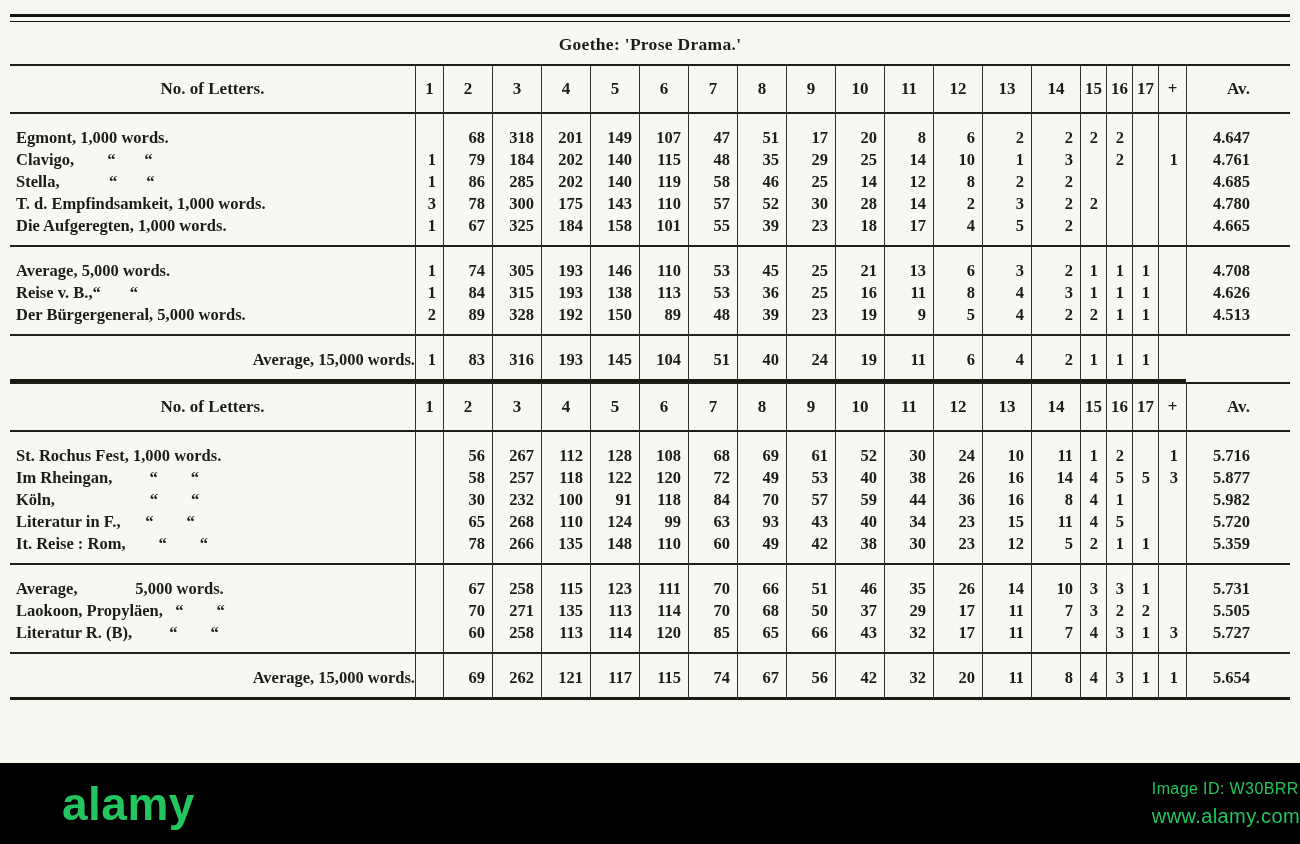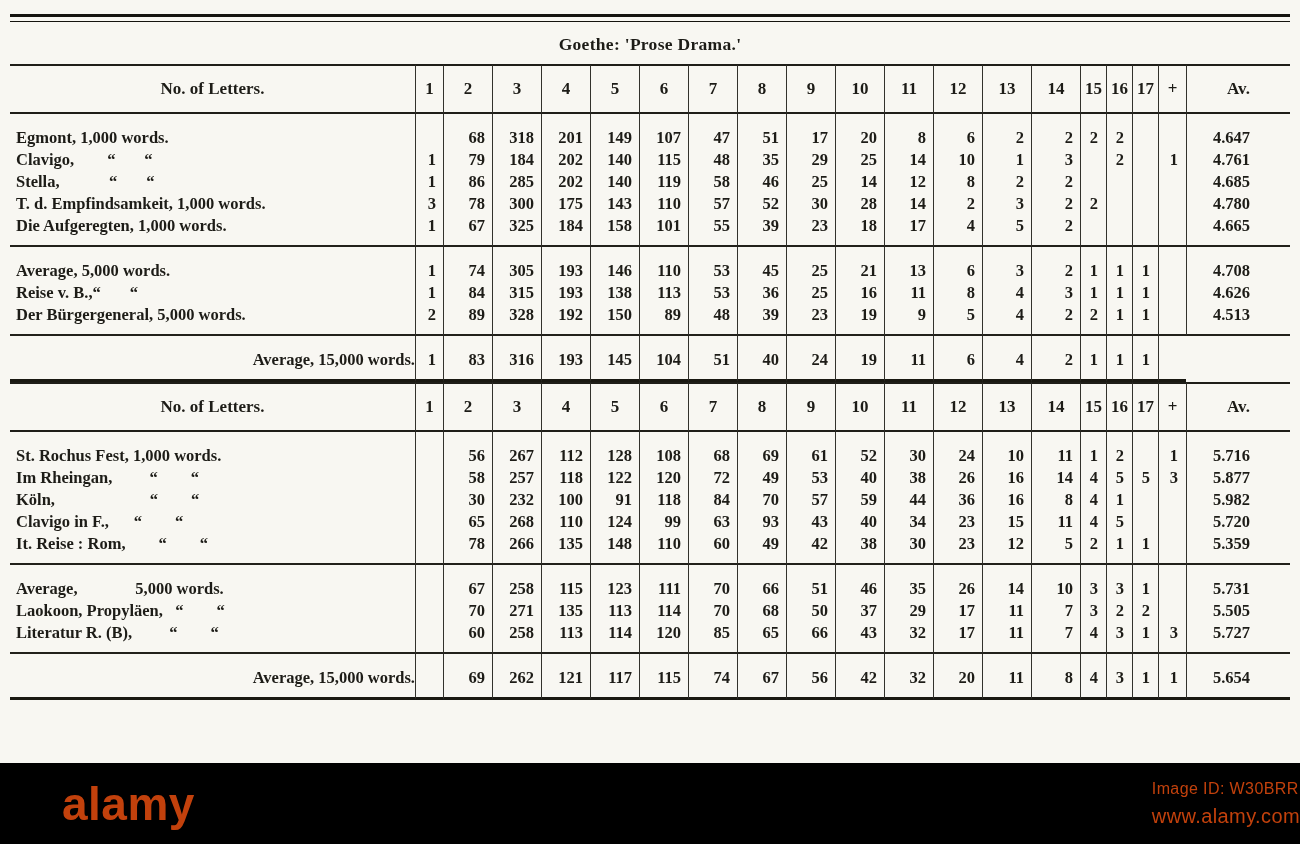--- a/index.html
+++ b/index.html
@@ -49,21 +49,21 @@
   }
   .lbl{padding-left:6px;text-align:left;}
   .num{text-align:right;padding-right:7px;}
   .num.c15,.num.c16,.num.c17,.num.c18{padding-right:8px;}
   .num.c19{text-align:center;padding-right:14px;}
   .pt{padding-top:13px;}
   .gend{border-bottom:2px solid #22211b;padding-bottom:8px;}
   .end{border-bottom:3px solid #1a1912;padding-bottom:8px;text-align:right;}
   .footer{
     position:absolute;left:0;right:0;bottom:0;height:81px;
-    background:#000;color:#c2410c;
+    background:#000;color:#22c55e;
     display:flex;align-items:center;justify-content:space-between;
     font-family:"Liberation Sans","DejaVu Sans",sans-serif;
   }
   .alamy-logo{
     font-weight:700;font-size:46px;letter-spacing:0.5px;
     margin-left:62px;line-height:1;
   }
   .footer-right{text-align:left;}
   .image-id{font-size:16px;letter-spacing:0.4px;margin-bottom:7px;}
   .alamy-url{font-size:20px;font-weight:400;letter-spacing:0.4px;}
@@ -352,21 +352,21 @@
         <div class="cell num c10">59</div>
         <div class="cell num c11">44</div>
         <div class="cell num c12">36</div>
         <div class="cell num c13">16</div>
         <div class="cell num c14">8</div>
         <div class="cell num c15">4</div>
         <div class="cell num c16">1</div>
         <div class="cell num c17"></div>
         <div class="cell num c18"></div>
         <div class="cell num c19">5.982</div>
-        <div class="cell lbl c0">Clavigo in F.,      “        “</div>
+        <div class="cell lbl c0">Literatur in F.,      “        “</div>
         <div class="cell num c1"></div>
         <div class="cell num c2">65</div>
         <div class="cell num c3">268</div>
         <div class="cell num c4">110</div>
         <div class="cell num c5">124</div>
         <div class="cell num c6">99</div>
         <div class="cell num c7">63</div>
         <div class="cell num c8">93</div>
         <div class="cell num c9">43</div>
         <div class="cell num c10">40</div>

